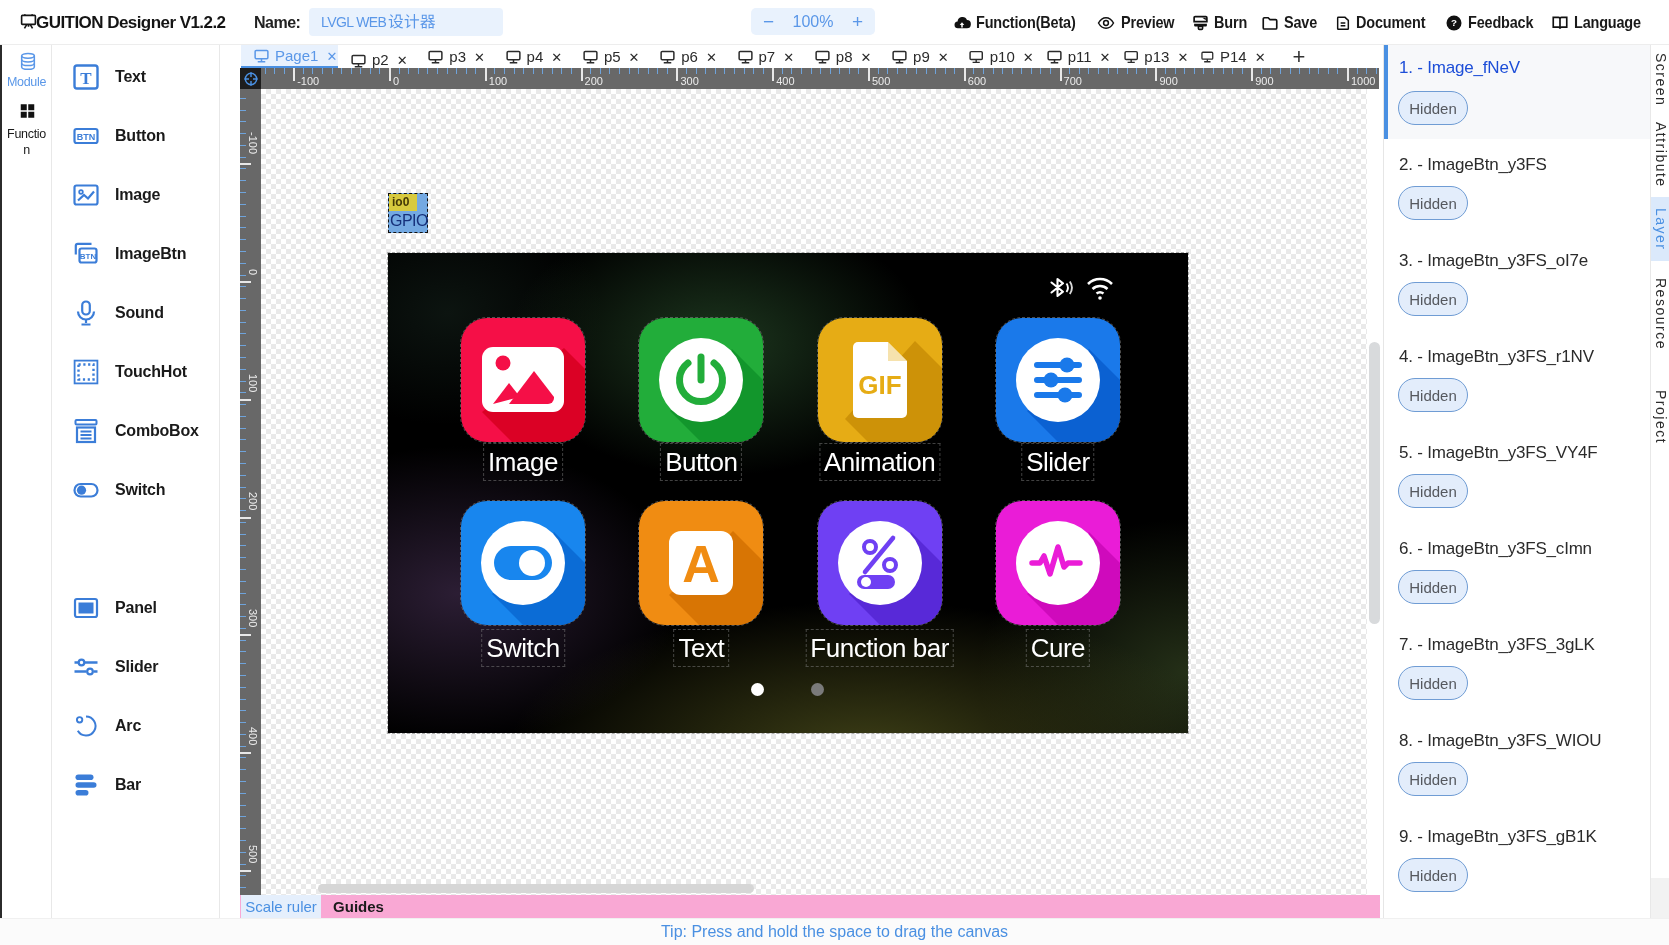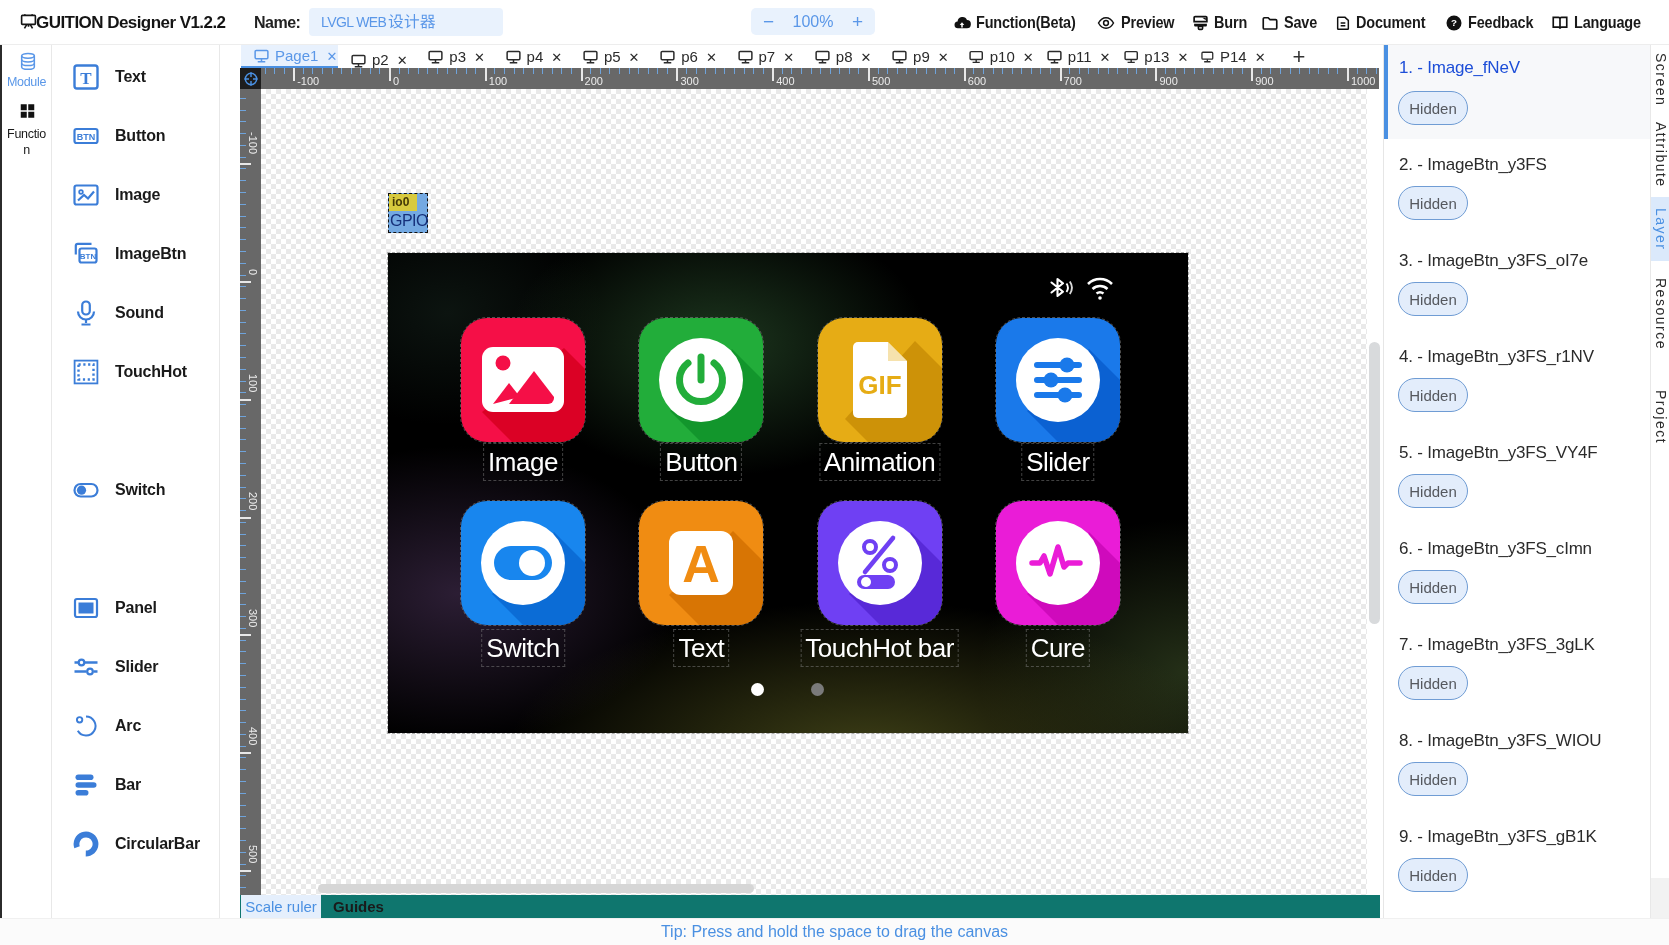--- a/index.html
+++ b/index.html
@@ -48,21 +48,21 @@
  radial-gradient(300px 220px at 800px 420px, rgba(52,68,34,.7), transparent 70%),
  radial-gradient(220px 160px at 60px 60px, rgba(30,50,40,.4), transparent 70%)}
 .appicon{position:absolute;width:124px;height:124px;border-radius:26px;overflow:hidden;outline:1px dashed rgba(130,130,130,.6)}
 .appicon svg{position:absolute;left:50%;top:50%;transform:translate(-50%,-50%)}
 .applbl{position:absolute;color:#fff;font-size:26px;text-align:center;white-space:nowrap;outline:1px dashed rgba(130,130,130,.5);line-height:36px;letter-spacing:-0.5px}
 .dot{position:absolute;width:13px;height:13px;border-radius:50%}
 
 #hscroll{position:absolute;left:318px;top:884px;width:436px;height:9px;background:#d6d6d6;border-radius:5px}
 #vscroll{position:absolute;left:1369px;top:342px;width:11px;height:282px;background:#d8dadc;border-radius:6px}
 
-#btabs{position:absolute;left:240px;top:895px;width:1140px;height:23px;background:#0f766e}
+#btabs{position:absolute;left:240px;top:895px;width:1140px;height:23px;background:#f9a8d4}
 #btabs .bt1{position:absolute;left:1px;top:0;width:80px;height:23px;background:#e5effc;color:#4a90e2;font-size:15px;display:flex;align-items:center;justify-content:center}
 #btabs .bt2{position:absolute;left:81px;top:0;width:75px;height:23px;color:#1a1a1a;font-size:15px;font-weight:bold;display:flex;align-items:center;justify-content:center}
 #tipbar{position:absolute;left:0;top:918px;width:1669px;height:27px;background:#fbfbfb;border-top:1px solid #f0f0f0;display:flex;align-items:center;justify-content:center;color:#4a90e2;font-size:16px}
 
 #rpanel{position:absolute;left:1383px;top:45px;width:267px;height:873px;background:#fff;border-left:1px solid #e6e6e6}
 .ritem1{position:absolute;left:0;top:0;width:267px;height:94px;background:#f7f8fa;border-left:4px solid #4a90e2}
 .rtitle{position:absolute;left:15px;font-size:17px;color:#2b2b2b;letter-spacing:-0.2px}
 .rtitle.sel{color:#1d4ed8}
 .hidden-pill{position:absolute;left:14px;width:70px;height:34px;border:1.5px solid #6f9cd4;border-radius:17px;background:#e3edfb;color:#55585e;font-size:15px;display:flex;align-items:center;justify-content:center}
 
@@ -196,20 +196,28 @@
       </svg>
       <div class="wlbl">Sound</div>
     </div>
     <div class="witem" style="top: 307px;">
       <svg width="26" height="26" viewBox="0 0 26 26" fill="none" stroke="#3b7dd8">
         <rect x="1.6" y="1.6" width="22.8" height="22.8" stroke-width="1.8"></rect>
         <rect x="5.5" y="5.5" width="15" height="15" stroke-width="2.4" stroke-dasharray="2.2 2.6"></rect>
       </svg>
       <div class="wlbl">TouchHot</div>
     </div>
+    <div class="witem" style="top: 366px;">
+      <svg width="26" height="26" viewBox="0 0 26 26" fill="none" stroke="#3b7dd8">
+        <rect x="2.5" y="2" width="21" height="4.5" rx="1" stroke-width="2"></rect>
+        <rect x="4" y="9.5" width="18" height="14.5" stroke-width="2.2"></rect>
+        <path d="M7.5 13.5h11M7.5 17h11M7.5 20.5h11" stroke-width="1.8"></path>
+      </svg>
+      <div class="wlbl">ComboBox</div>
+    </div>
     <div class="witem" style="top: 425px;">
       <svg width="26" height="26" viewBox="0 0 26 26" fill="none">
         <rect x="1.5" y="7" width="23" height="12.5" rx="6.2" stroke="#3b7dd8" stroke-width="2.2"></rect>
         <circle cx="8.5" cy="13.2" r="4.6" fill="#3b7dd8"></circle>
       </svg>
       <div class="wlbl">Switch</div>
     </div>
     <div class="witem" style="top: 543px;">
       <svg width="26" height="26" viewBox="0 0 26 26" fill="none">
         <rect x="2" y="4" width="22" height="18" rx="2" stroke="#3b7dd8" stroke-width="2.2"></rect>
@@ -233,26 +241,20 @@
       </svg>
       <div class="wlbl">Arc</div>
     </div>
     <div class="witem" style="top: 720px;">
       <svg width="26" height="26" viewBox="0 0 26 26" fill="#3b7dd8">
         <rect x="2.5" y="2.5" width="18" height="5.6" rx="2.8"></rect>
         <rect x="2.5" y="10.2" width="21" height="5.6" rx="2.8"></rect>
         <rect x="2.5" y="17.9" width="13" height="5.6" rx="2.8"></rect>
       </svg>
       <div class="wlbl">Bar</div>
-    </div>
-    <div class="witem" style="top: 779px;">
-      <svg width="26" height="26" viewBox="0 0 26 26" fill="none">
-        <circle cx="13" cy="13" r="9.5" stroke="#3b7dd8" stroke-width="5.8" stroke-dasharray="48 12" transform="rotate(160 13 13)"></circle>
-      </svg>
-      <div class="wlbl">CircularBar</div>
     </div>
   </div>
 <div id="tabs">
     <div class="tab active" style="left: 1px; width: 97px;">
       <svg width="15" height="14" viewBox="0 0 20 18" fill="none" stroke="#5a97e8" stroke-width="2">
         <rect x="1.5" y="1.5" width="17" height="11" rx="1.5"></rect>
         <path d="M10 12.5v3M5 16.5h10"></path>
       </svg>
       <span class="tl">Page1</span>
       <span class="tx">✕</span>
@@ -672,21 +674,21 @@
         <div style="position:absolute;inset:0;background:#5829d8;clip-path:polygon(93px 31px,313px 251px,251px 313px,31px 93px)"></div>
         <svg width="86" height="86" viewBox="0 0 86 86">
           <circle cx="43" cy="43" r="42" fill="#fff"></circle>
           <circle cx="33" cy="27" r="6" fill="none" stroke="#6f40f3" stroke-width="4"></circle>
           <circle cx="53" cy="45" r="6" fill="none" stroke="#6f40f3" stroke-width="4"></circle>
           <path d="M56 18L28 52" stroke="#6f40f3" stroke-width="4.5" stroke-linecap="round"></path>
           <rect x="20" y="55" width="38" height="14" rx="7" fill="#6f40f3"></rect>
           <circle cx="29" cy="62" r="5" fill="#fff"></circle>
         </svg>
       </div>
-      <div class="applbl" style="left: 491.6px; transform: translateX(-50%); padding: 0px 4px; top: 377px;">TouchHot bar</div>
+      <div class="applbl" style="left: 491.6px; transform: translateX(-50%); padding: 0px 4px; top: 377px;">Function bar</div>
       <div class="appicon" style="left: 608px; top: 248px; background: rgb(234, 28, 215);">
         <div style="position:absolute;inset:0;background:#cf0abc;clip-path:polygon(93px 31px,313px 251px,251px 313px,31px 93px)"></div>
         <svg width="86" height="86" viewBox="0 0 86 86">
           <circle cx="43" cy="43" r="42" fill="#fff"></circle>
           <path d="M17 43h8l4-7 6 18 8-27 6 20 4-4h12" fill="none" stroke="#ea1cd7" stroke-width="5.5" stroke-linejoin="round" stroke-linecap="round"></path>
         </svg>
       </div>
       <div class="applbl" style="left: 669.9px; transform: translateX(-50%); padding: 0px 4px; top: 377px;">Cure</div>
       <div class="dot" style="left: 363px; top: 430px; background: rgb(255, 255, 255);"></div>
       <div class="dot" style="left: 423px; top: 430px; background: rgb(122, 122, 122);"></div>

